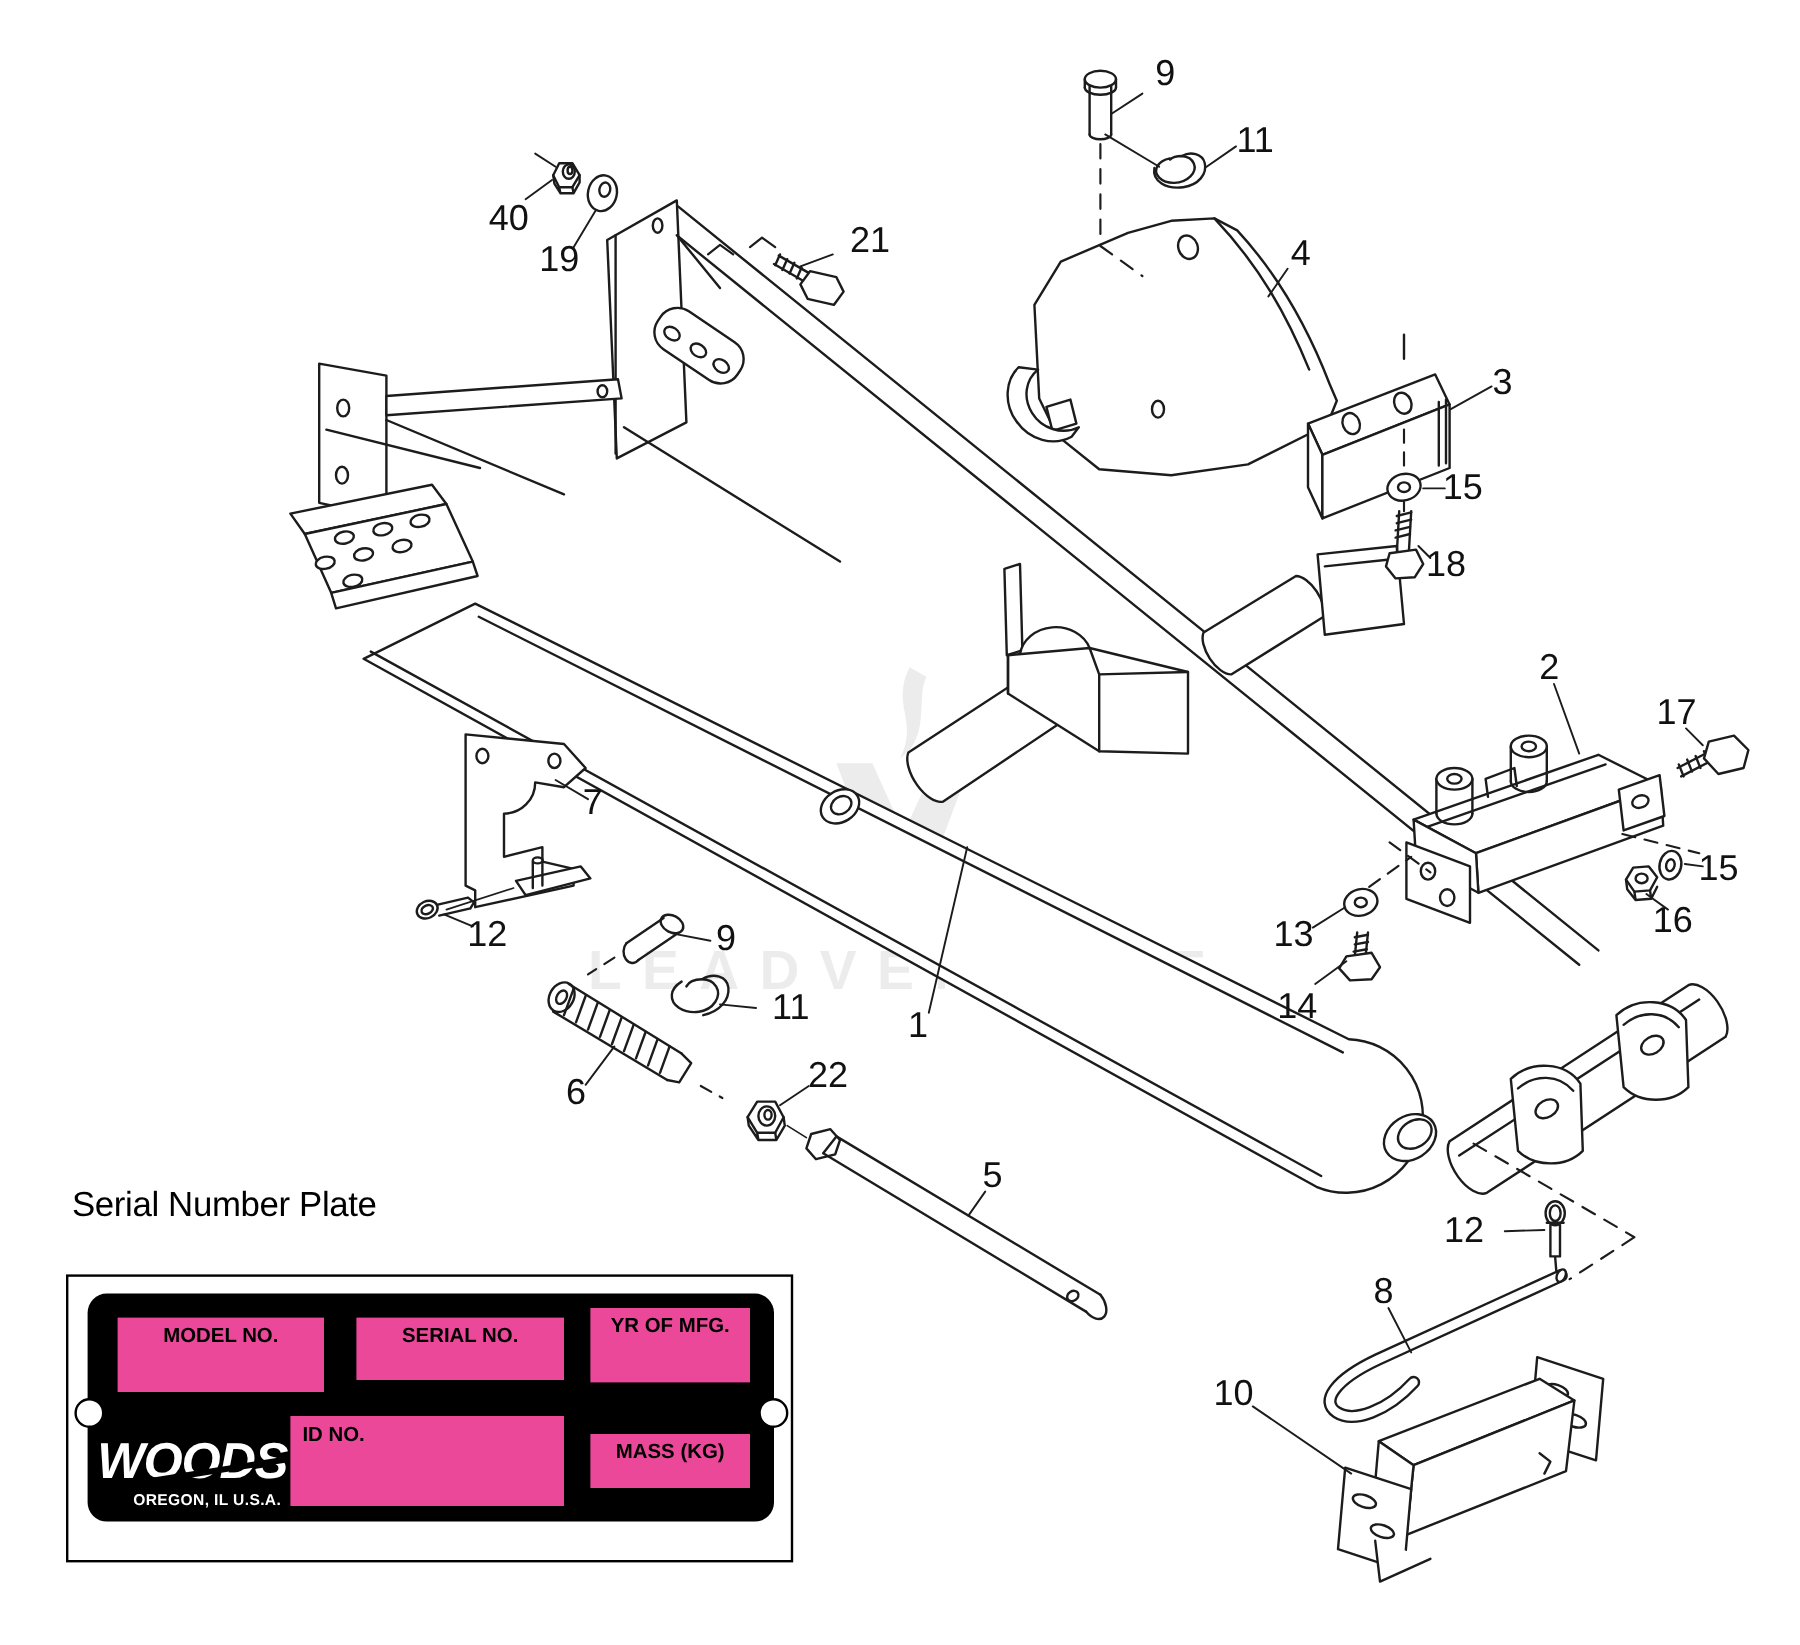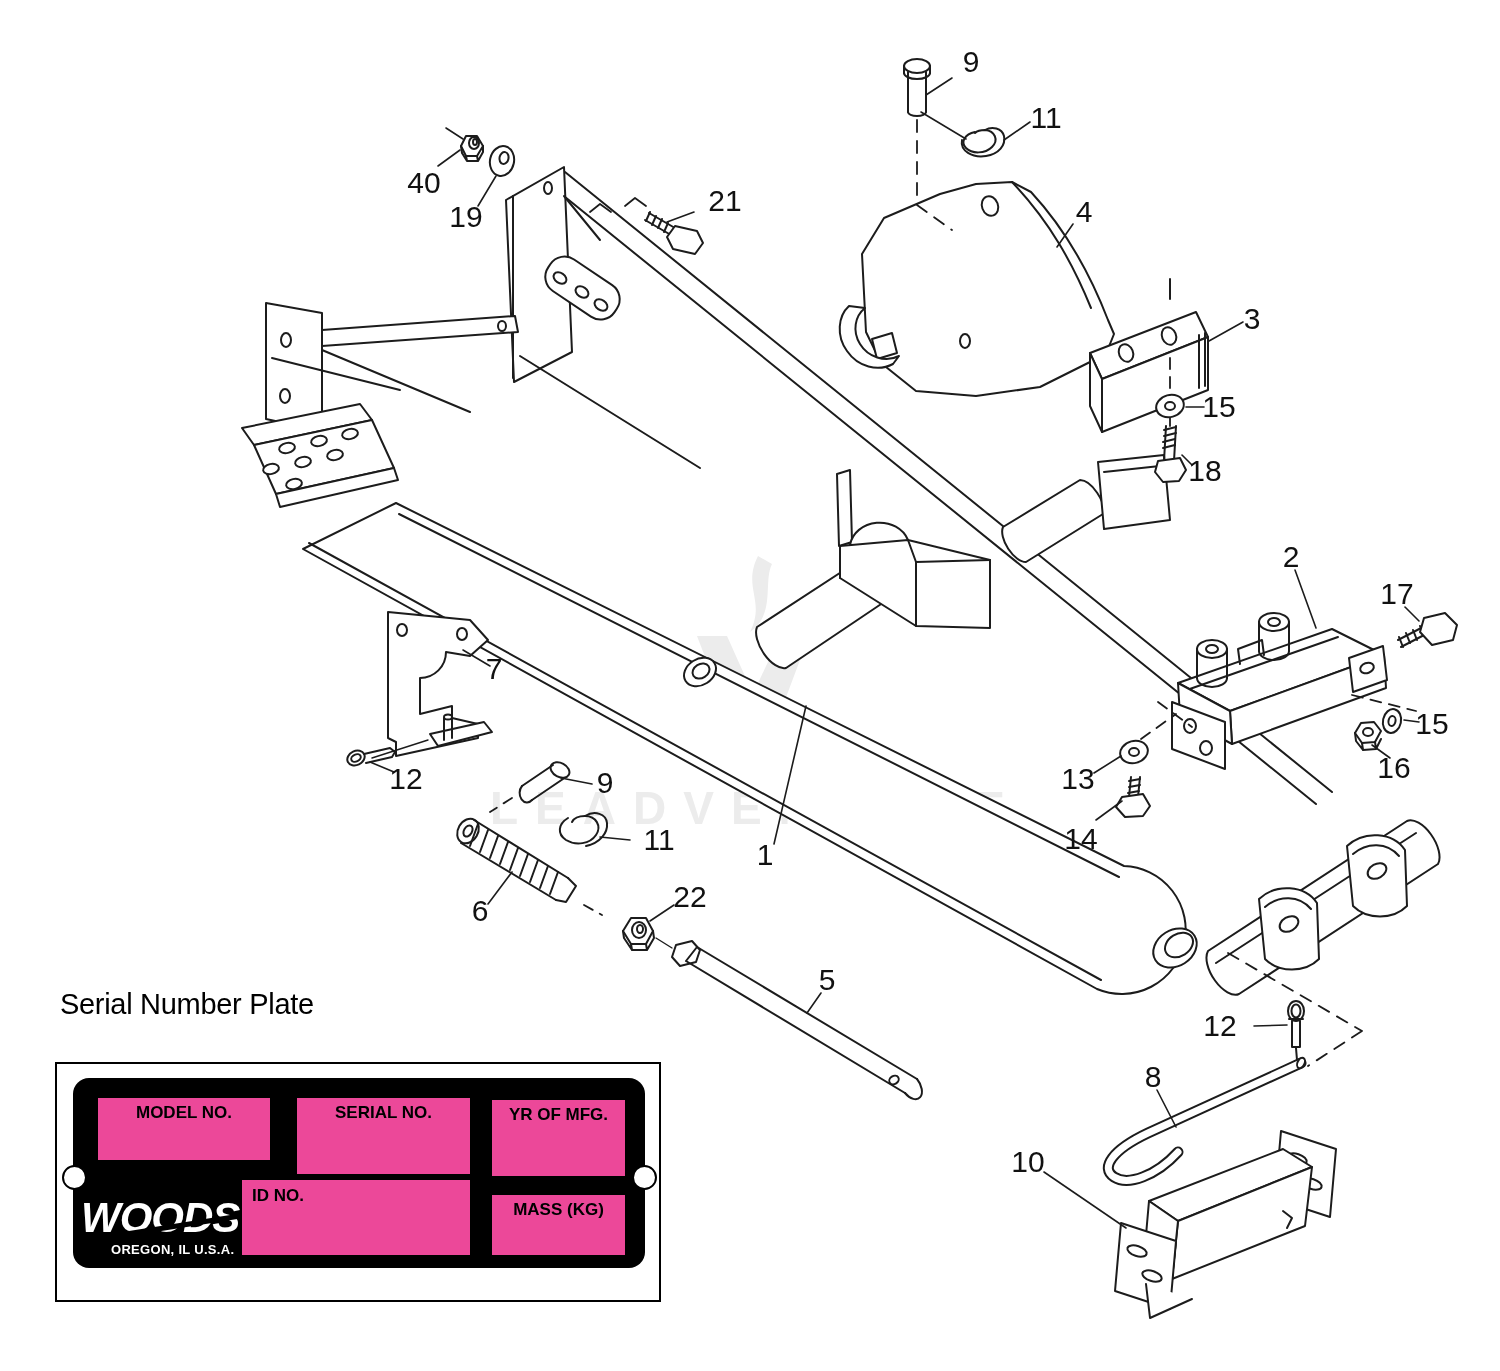--- a/index.html
+++ b/index.html
@@ -11,24 +11,24 @@
   .sn-title{position:absolute;left:60px;top:988px;font-size:29px;letter-spacing:-.3px}
   .sn-sub{position:absolute;left:61px;top:1030px;font-size:24px;letter-spacing:-.4px}
   .sn-box{position:absolute;left:55px;top:1062px;width:606px;height:240px;border:2px solid #000;
           background:#fff;box-sizing:border-box}
   .plate{position:absolute;left:16px;top:14px;width:572px;height:190px;background:#000;
          border-radius:16px}
   .cell{position:absolute;background:#ec4899;box-sizing:border-box;font-weight:bold;font-size:17px;color:#000}
   .cell.center{text-align:center;padding-top:5px}
   .cell.tl{padding:6px 0 0 10px}
   #cell-model{left:25px;top:20px;width:172px;height:62px}
-  #cell-serial{left:224px;top:20px;width:173px;height:76px}
-  #cell-year{left:419px;top:22px;width:133px;height:76px}
+  #cell-serial{left:224px;top:20px;width:173px;height:52px}
+  #cell-year{left:419px;top:12px;width:133px;height:62px}
   #cell-id{left:169px;top:102px;width:228px;height:75px}
-  #cell-mass{left:419px;top:117px;width:133px;height:60px}
+  #cell-mass{left:419px;top:117px;width:133px;height:45px}
   .hole{position:absolute;width:25px;height:25px;border-radius:50%;background:#fff;
         border:2px solid #000;box-sizing:border-box}
   #hole-left{left:-11px;top:87px}
   #hole-right{left:559px;top:87px}
   .brand{position:absolute;left:8px;top:116px;width:170px;color:#fff}
   .brand .name{display:block;font-style:italic;font-weight:bold;font-size:42px;letter-spacing:-1px}
   .brand .slash{position:absolute;left:0;top:32px;width:160px;border-top:5px solid #000;
                 transform:rotate(-9deg)}
   .brand .loc{font-weight:bold;font-size:13px;margin-left:30px;letter-spacing:.3px}
   .footer{position:absolute;left:733px;top:1336px;transform:translateX(-50%);

